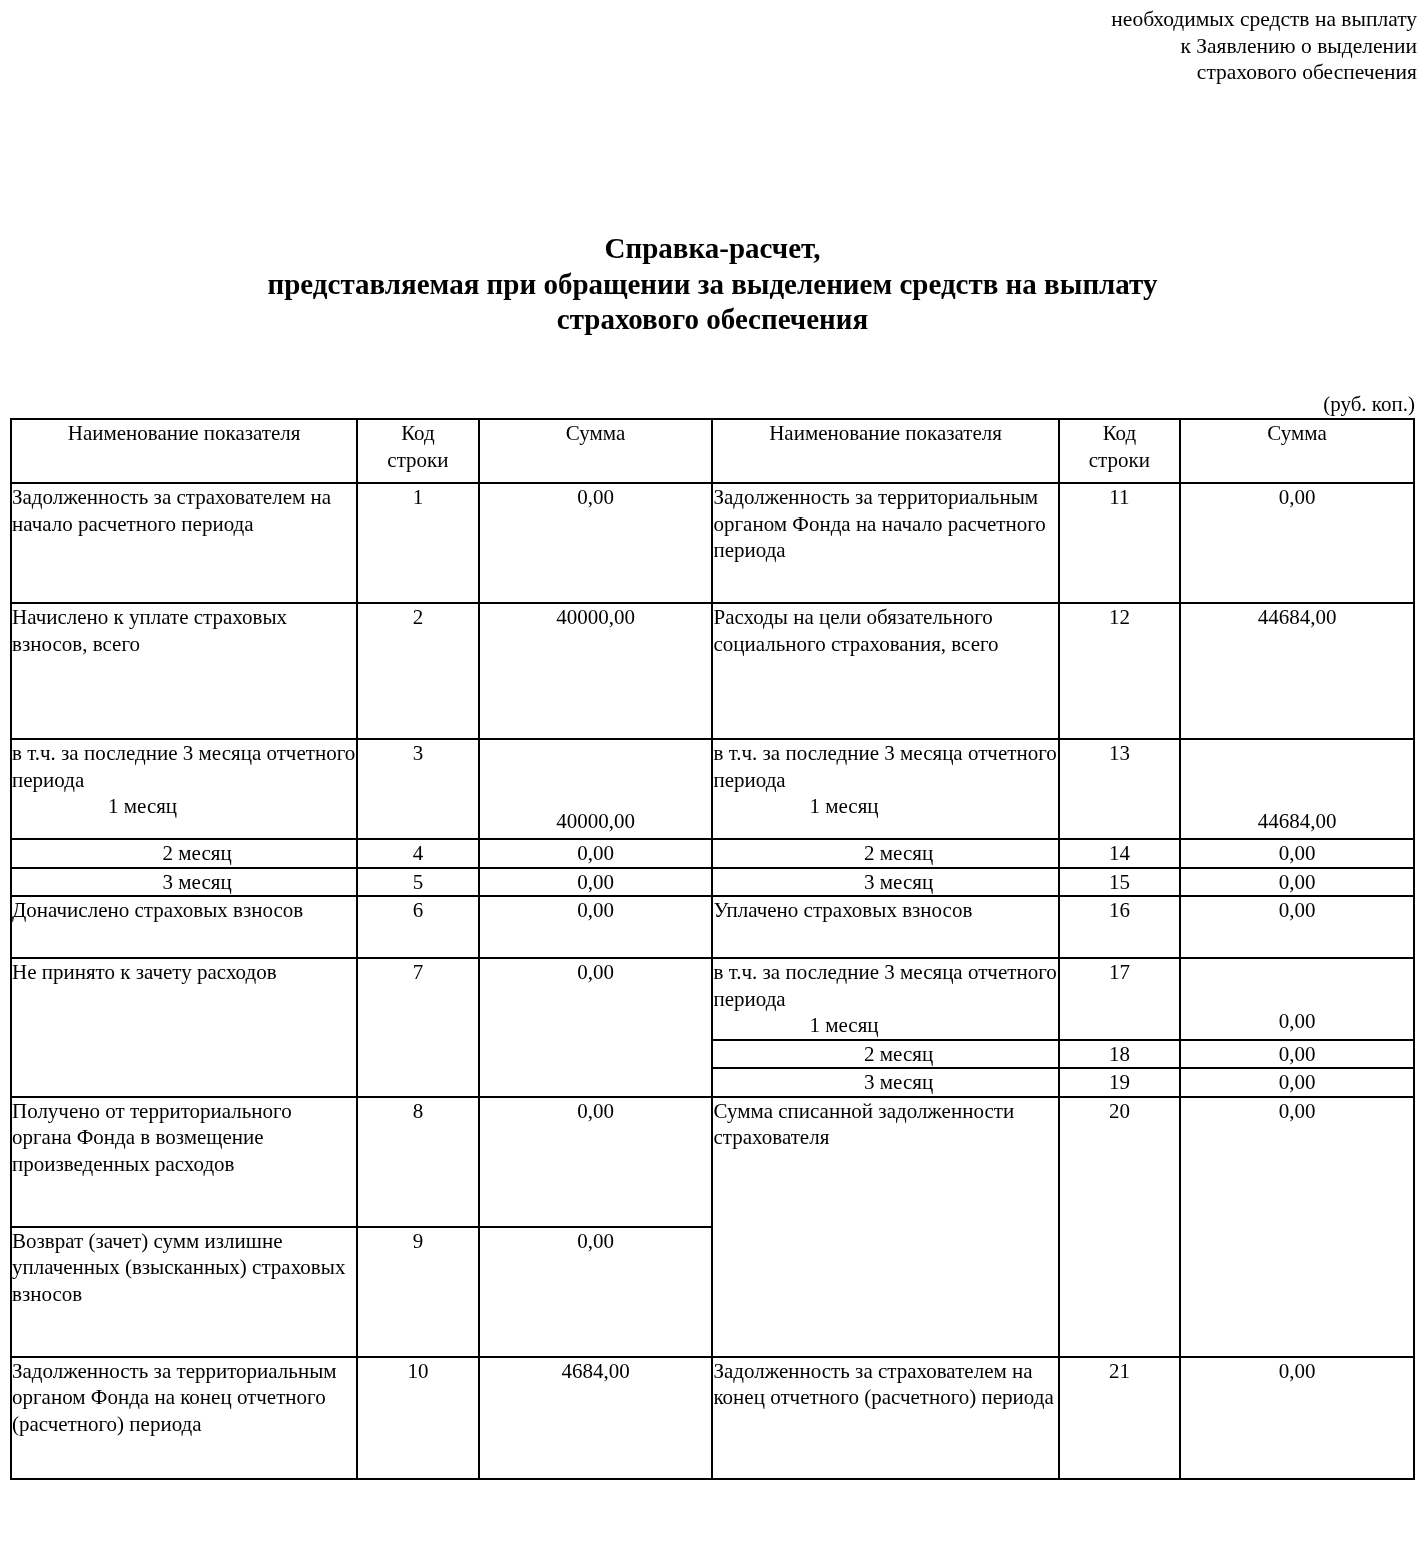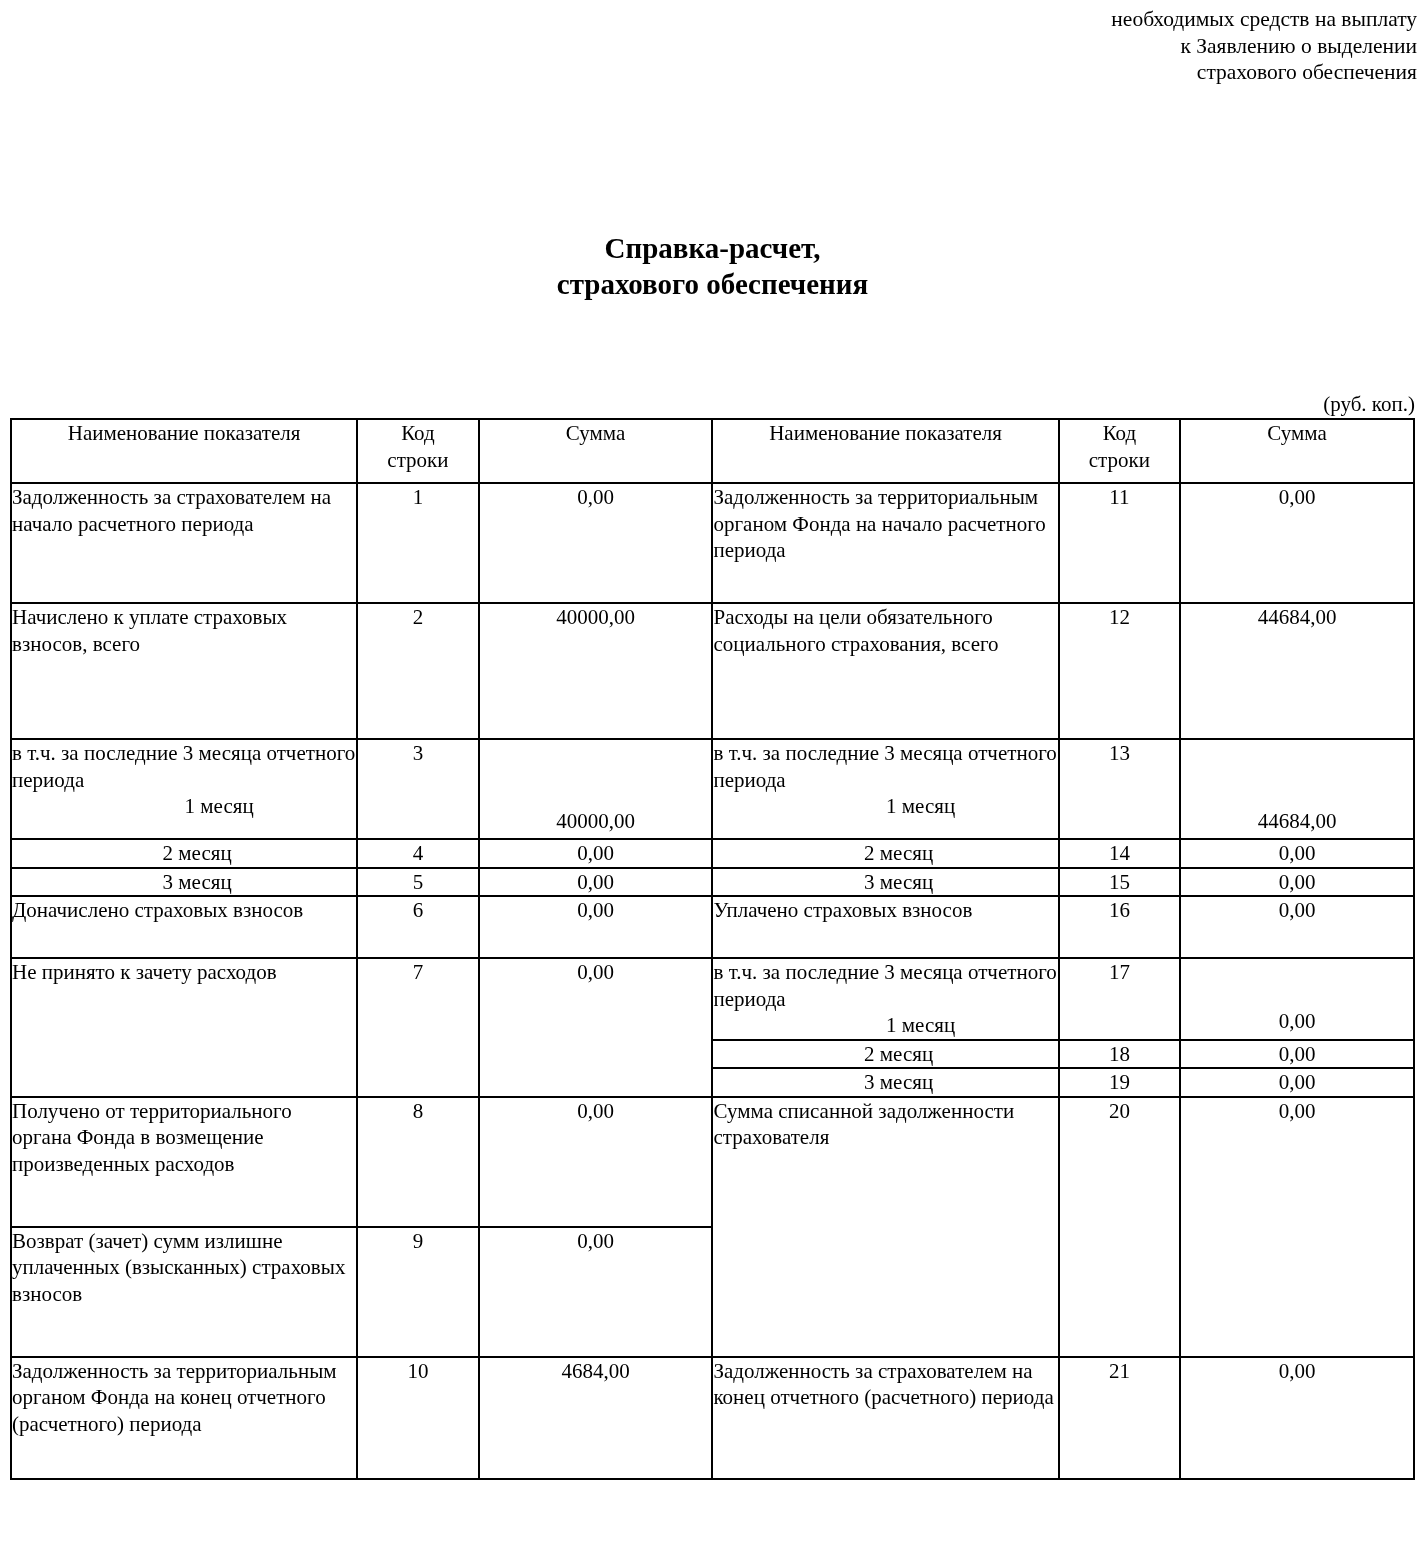--- a/index.html
+++ b/index.html
@@ -102,42 +102,43 @@
     text-align: center;
     padding: 4px 3px 3px 3px;
     font-family: Liberation Serif, serif;
   }
   .cell-sum.bottomval {
     vertical-align: bottom;
     padding-bottom: 4px;
   }
   .indent-month {
     display: block;
-    padding-left: 70px;
-    text-align: center;
+    padding-left: 96px;
+    text-align: left;
   }
   .indent-month-c {
     display: block;
     text-align: center;
     padding-left: 26px;
   }
 </style>
 </head>
 <body>
 
 <div id="page">
 
   <div class="appendix">
     <div>необходимых средств на выплату</div>
     <div>к Заявлению о выделении</div>
     <div>страхового обеспечения</div>
   </div>
 
   <div class="doc-title">
     <span class="ln1">Справка-расчет,</span>
+    <span class="ln2">представляемая при обращении за выделением средств на выплату</span>
     <span class="ln3">страхового обеспечения</span>
   </div>
 
   <div class="units">(руб. коп.)</div>
 
   <div class="tbl-wrap">
     <table class="calc">
       <colgroup>
         <col class="c-name">
           <col class="c-code">

